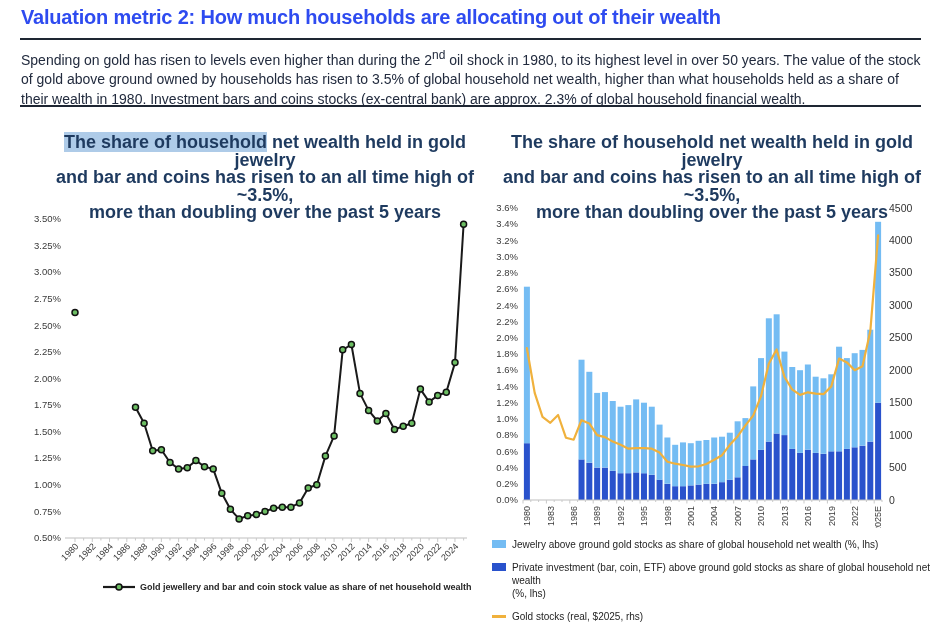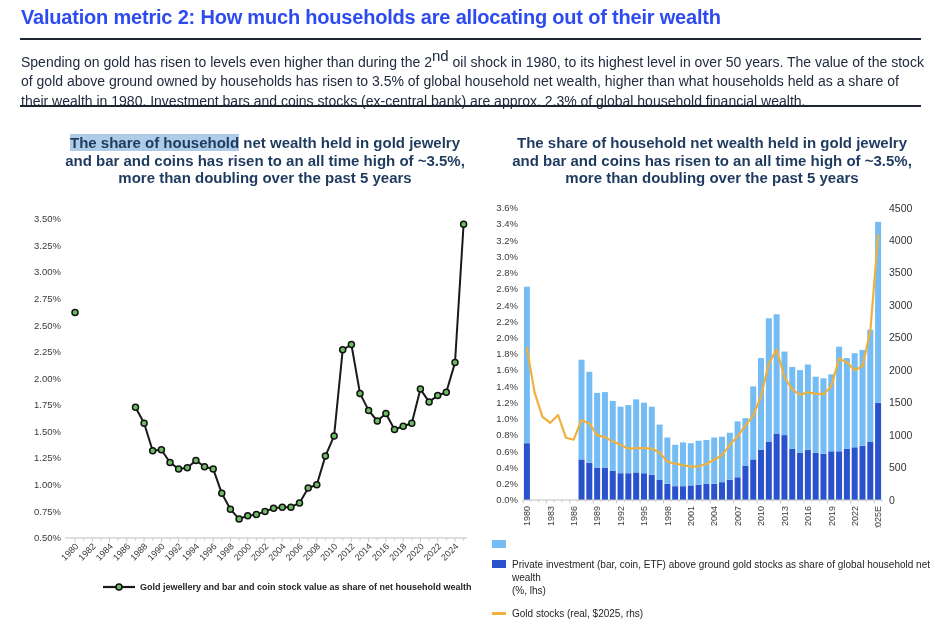--- a/index.html
+++ b/index.html
@@ -11,23 +11,23 @@
   html,body{margin:0;padding:0;}
   body{width:940px;height:634px;overflow:hidden;background:#fff;
        font-family:"Liberation Sans",sans-serif;}
   .page{position:relative;width:940px;height:634px;background:#fff;}
   .page-title{position:absolute;left:21px;top:6px;width:905px;
        font-size:20px;font-weight:600;letter-spacing:-0.2px;color:var(--title-blue);}
   .rule{position:absolute;left:20px;width:901px;height:2px;background:var(--rule);}
   .rule-top{top:38px;} .rule-mid{top:105px;}
   .intro{position:absolute;left:21px;top:46px;width:905px;
        font-size:14px;line-height:19.6px;color:var(--body-text);}
-  .intro sup{font-size:15px;}
+  .intro sup{font-size:12px;}
   .chart-title{position:absolute;text-align:center;color:var(--chart-title-navy);
-       font-size:15px;font-weight:600;line-height:17.5px;}
+       font-size:18px;font-weight:600;line-height:17.5px;}
   .chart-title.left{left:55px;top:134px;width:420px;}
   .chart-title.right{left:492px;top:134px;width:440px;}
   .hl{background:var(--highlight-bg);}
   .chart-svg{position:absolute;}
   #left-svg{left:15px;top:196px;}
   #right-svg{left:488px;top:196px;}
   .ylab{font-size:9.5px;fill:#3A3A3A;}
   .ylabr{font-size:10.5px;fill:#333333;}
   .xlab{font-size:9px;fill:#3A3A3A;}
   .leg{font-size:9px;font-weight:bold;fill:#262626;}
@@ -365,20 +365,23 @@
       <text transform="translate(323.1 310) rotate(-90)" text-anchor="end" class="xlab">2016</text>
       <text transform="translate(346.5 310) rotate(-90)" text-anchor="end" class="xlab">2019</text>
       <text transform="translate(369.9 310) rotate(-90)" text-anchor="end" class="xlab">2022</text>
       <text transform="translate(393.3 310) rotate(-90)" text-anchor="end" class="xlab">2025E</text>
       <path d="M38.9 152.2 L46.7 196.9 L54.5 220.9 L62.3 226.8 L70.1 219.0 L77.9 241.7 L85.7 243.7 L93.5 224.2 L101.3 227.4 L109.1 239.1 L116.9 241.1 L124.8 245.6 L132.6 248.8 L140.4 252.7 L148.2 252.1 L156.0 252.1 L163.8 252.7 L171.6 256.6 L179.4 265.7 L187.2 267.7 L195.0 269.0 L202.8 270.6 L210.6 270.3 L218.4 268.0 L226.2 263.8 L234.0 259.2 L241.8 248.8 L249.6 240.4 L257.4 229.4 L265.2 219.6 L273.0 200.2 L280.8 167.7 L288.6 153.5 L296.4 180.7 L304.3 193.7 L312.1 198.9 L319.9 196.3 L327.7 197.6 L335.5 198.2 L343.3 190.4 L351.1 162.5 L358.9 166.4 L366.7 174.2 L374.5 170.3 L382.3 135.3 L390.1 39.3" fill="none" stroke="#F0B13C" stroke-width="2.2" stroke-linejoin="round" stroke-linecap="round"></path>
     </svg>
 
   <div class="right-legend">
     <div class="leg-row">
       <div class="leg-swatch jewelry"></div>
+      <div>
+        <div>Jewelry above ground gold stocks as share of global household net wealth (%, lhs)</div>
+      </div>
     </div>
     <div class="leg-row">
       <div class="leg-swatch investment"></div>
       <div>
         <div>Private investment (bar, coin, ETF) above ground gold stocks as share of global household net wealth</div>
         <div>(%, lhs)</div>
       </div>
     </div>
     <div class="leg-row">
       <div class="leg-swatch line"></div>

